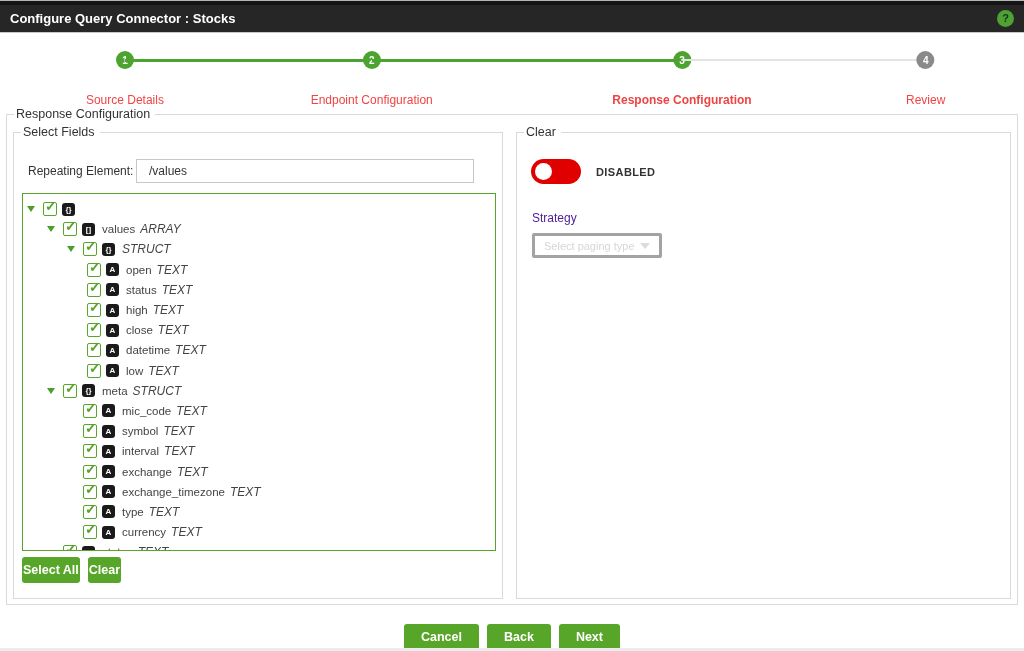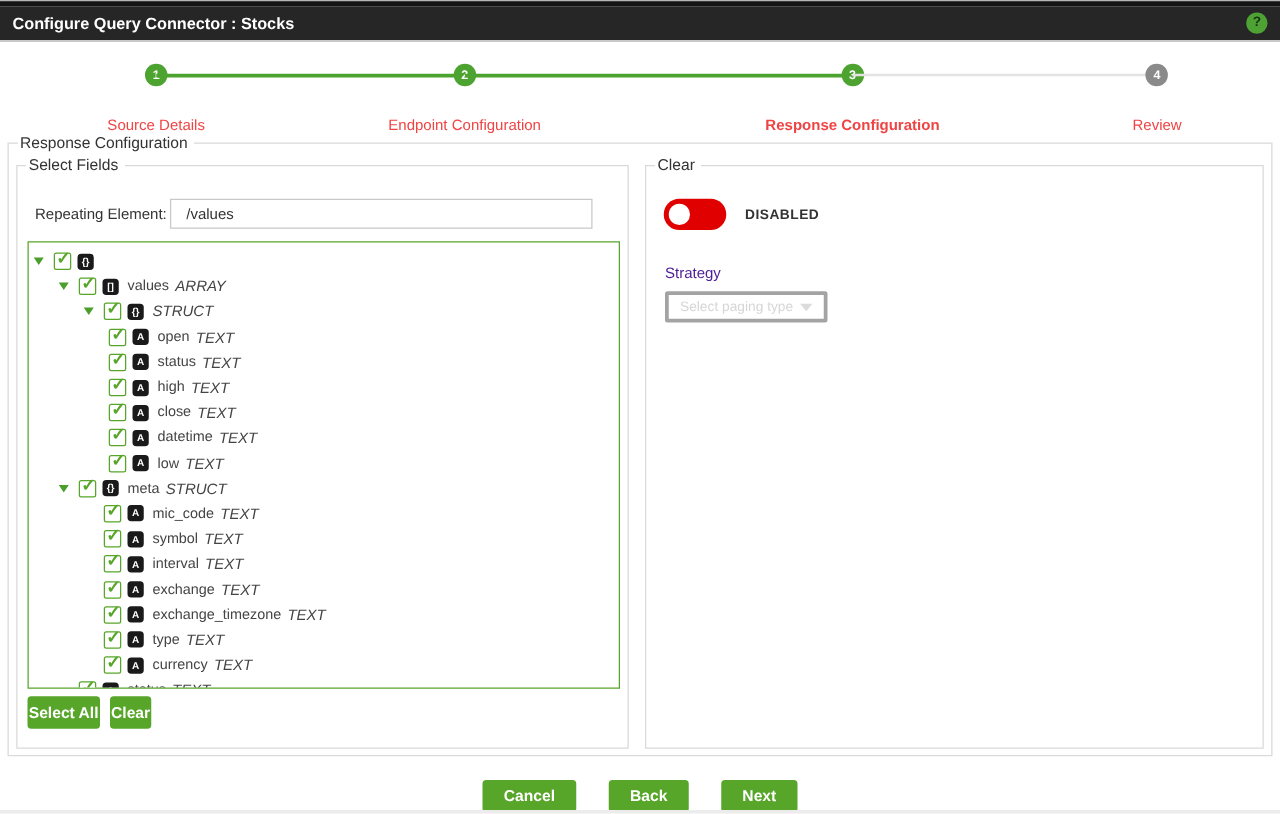--- a/index.html
+++ b/index.html
@@ -126,21 +126,21 @@
     display: flex; align-items: center; justify-content: space-between;
     padding: 0 9px; font-size: 11px; color: #d6d6d6;
   }
   .chev {
     width: 0; height: 0;
     border-left: 5px solid transparent; border-right: 5px solid transparent;
     border-top: 6px solid #dcdcdc;
   }
 
   
-  .footer { display: flex; justify-content: center; gap: 26px; margin-top: 19px; }
+  .footer { display: flex; justify-content: center; gap: 8px; margin-top: 19px; }
   .footer .btn-green { padding: 6px 17px; }
   .bottom-strip { position: absolute; left: 0; bottom: 0; width: 100%; height: 3px; background: #ececec; }
 </style>
 </head>
 <body>
 
 <div class="window-top"></div>
 
 <div class="title-bar">
   <span class="page-title">Configure Query Connector : Stocks</span>

